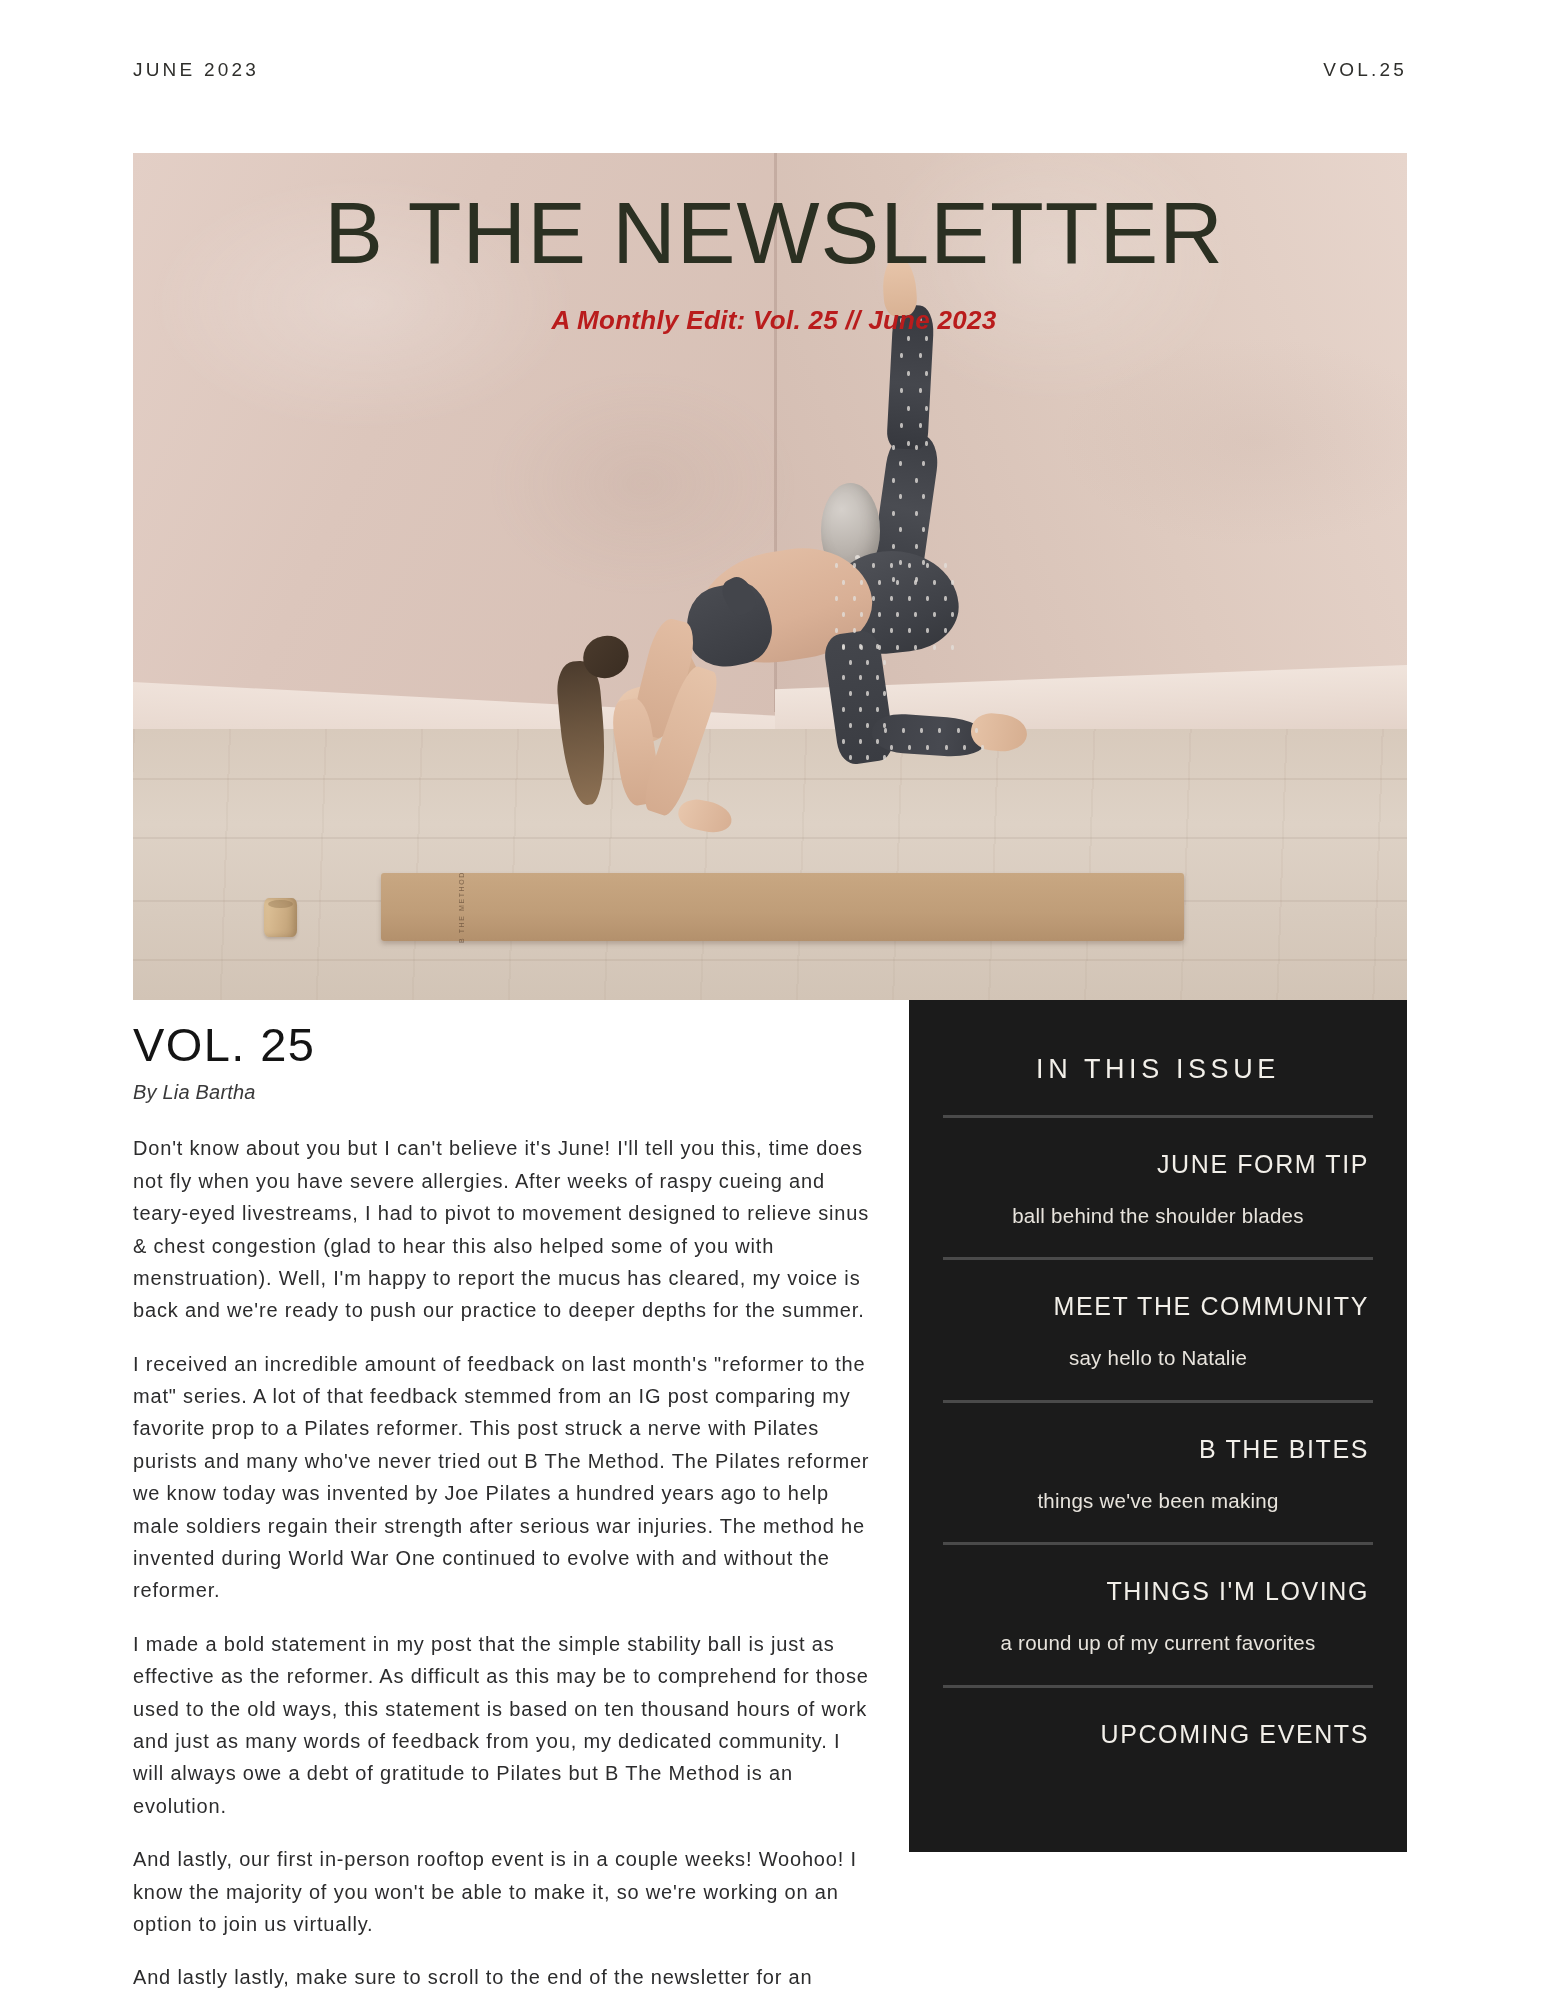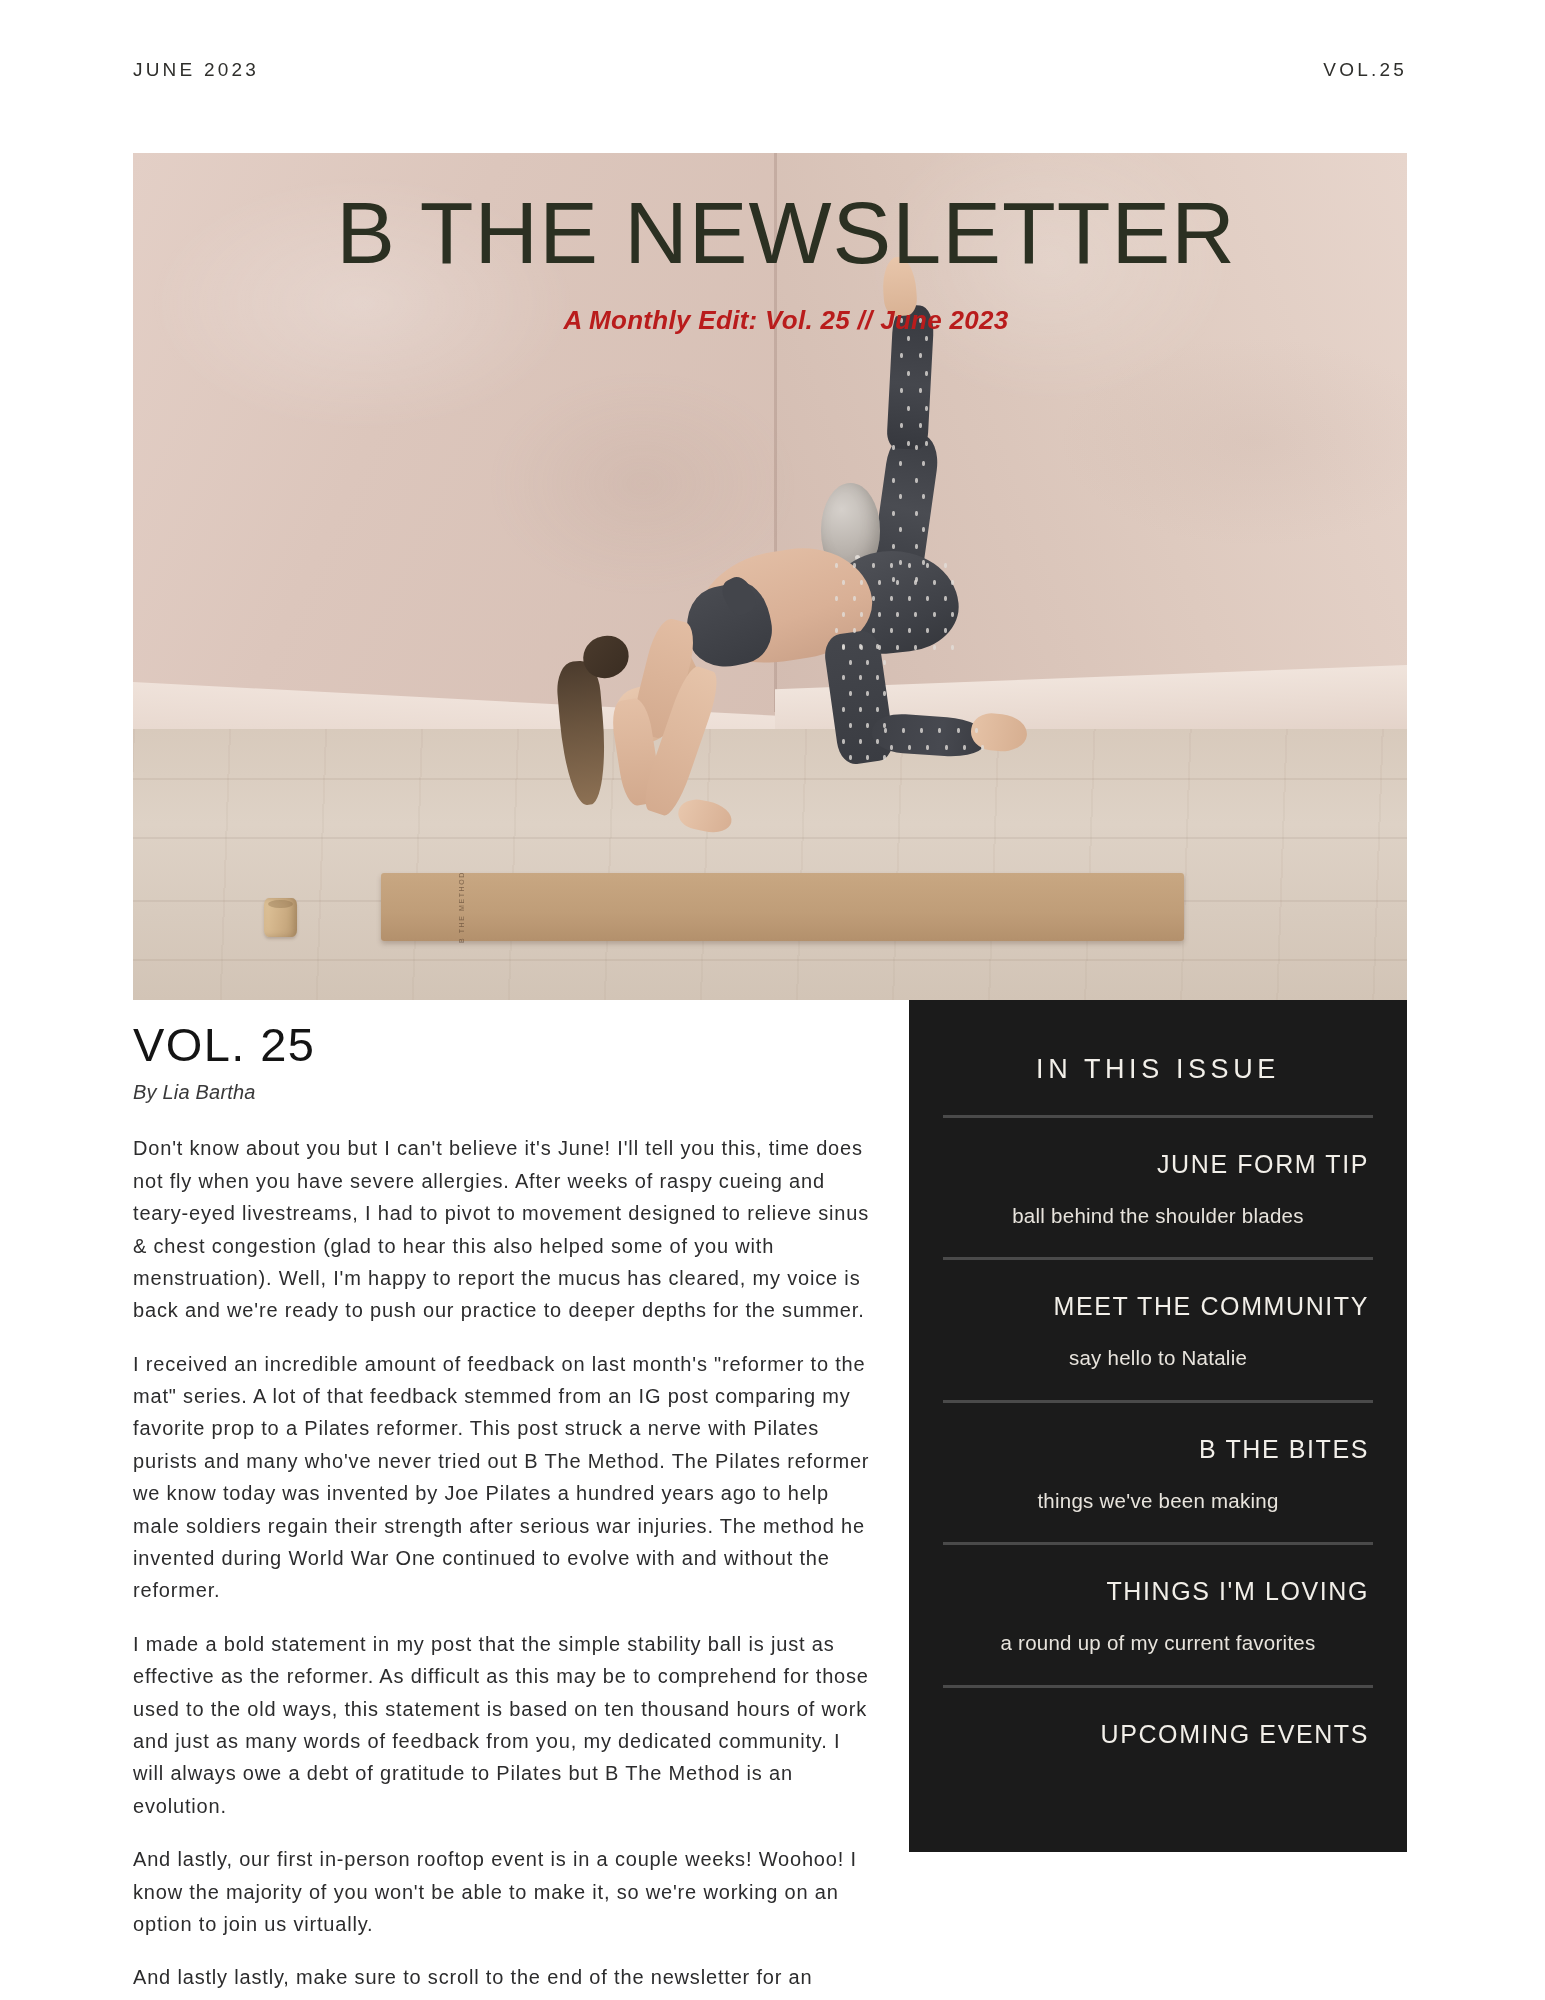--- a/index.html
+++ b/index.html
@@ -629,21 +629,21 @@
           <div class="dot" style="left: 66.0833%; top: 67.85%;"></div>
           <div class="dot" style="left: 59.4167%; top: 69.95%;"></div>
           <div class="dot" style="left: 60.85%; top: 69.95%;"></div>
           <div class="dot" style="left: 62.2833%; top: 69.95%;"></div>
           <div class="dot" style="left: 63.7167%; top: 69.95%;"></div>
           <div class="dot" style="left: 65.15%; top: 69.95%;"></div>
           <div class="dot" style="left: 66.5833%; top: 69.95%;"></div>
         </div>
     </div>
 
-    <div style="position:absolute;left:16px;top:4%;width:100%;text-align:center;">
+    <div style="position:absolute;left:4px;top:4%;width:100%;text-align:center;">
       <div style="font-size:88px;font-weight:400;letter-spacing:1px;color:#2b3022;line-height:1.05;">B THE NEWSLETTER</div>
       <div style="margin-top:26px;font-size:26px;font-style:italic;font-weight:600;color:#b91c1c;letter-spacing:0.3px;">A Monthly Edit: Vol. 25 // June 2023</div>
     </div>
   </div>
 
   <div class="article">
     <h1 class="article-title">VOL. 25</h1>
     <div class="article-byline">By Lia Bartha</div>
 
     <div class="article-body">

